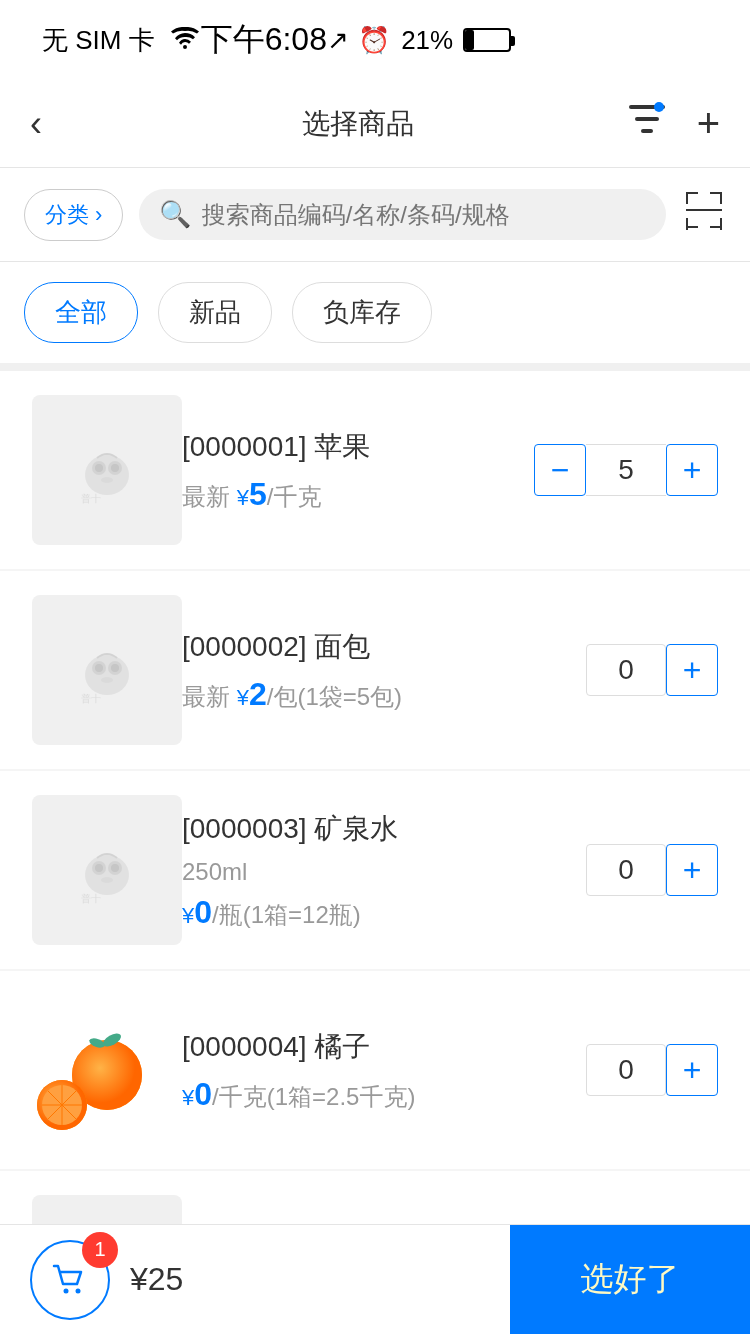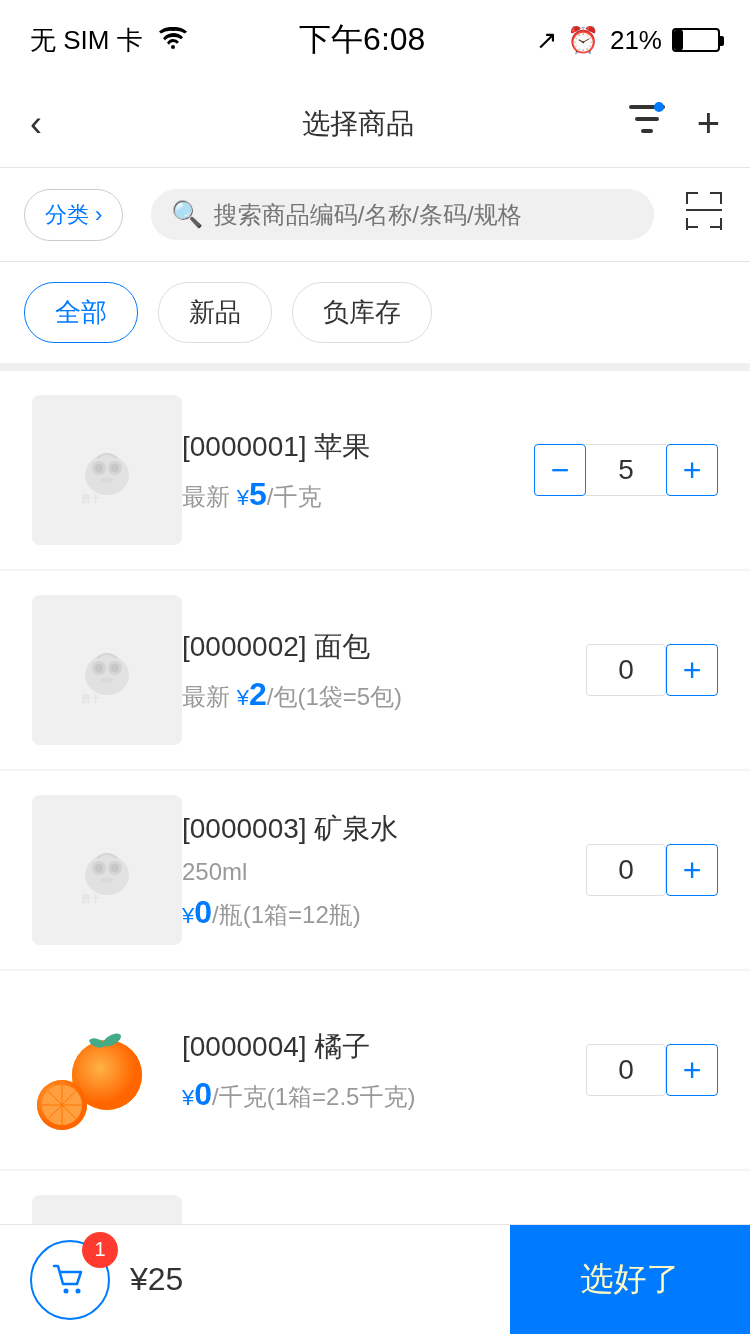--- a/index.html
+++ b/index.html
@@ -13,22 +13,21 @@
       font-size: 28px;
     }
 
     
     .status-bar {
       width: 750px;
       height: 80px;
       background: #fff;
       display: flex;
       align-items: center;
-      justify-content: space-between;
-      padding: 0 30px;
+      padding: 0 42px;
       font-size: 26px;
       color: #000;
     }
     .status-left { display: flex; align-items: center; gap: 14px; }
     .status-center { font-size: 32px; font-weight: 500; }
     .status-right { display: flex; align-items: center; gap: 10px; font-size: 26px; }
     .battery {
       display: inline-block;
       width: 48px; height: 24px;
       border: 2px solid #000;
@@ -85,21 +84,21 @@
       cursor: pointer;
     }
 
     
     .search-bar {
       width: 750px;
       background: #fff;
       padding: 20px 24px;
       display: flex;
       align-items: center;
-      gap: 28px;
+      gap: 16px;
       border-bottom: 1px solid #e5e5e5;
     }
     .category-btn {
       display: flex;
       align-items: center;
       gap: 6px;
       border: 1px solid #ccc;
       border-radius: 30px;
       padding: 10px 20px;
       font-size: 26px;

